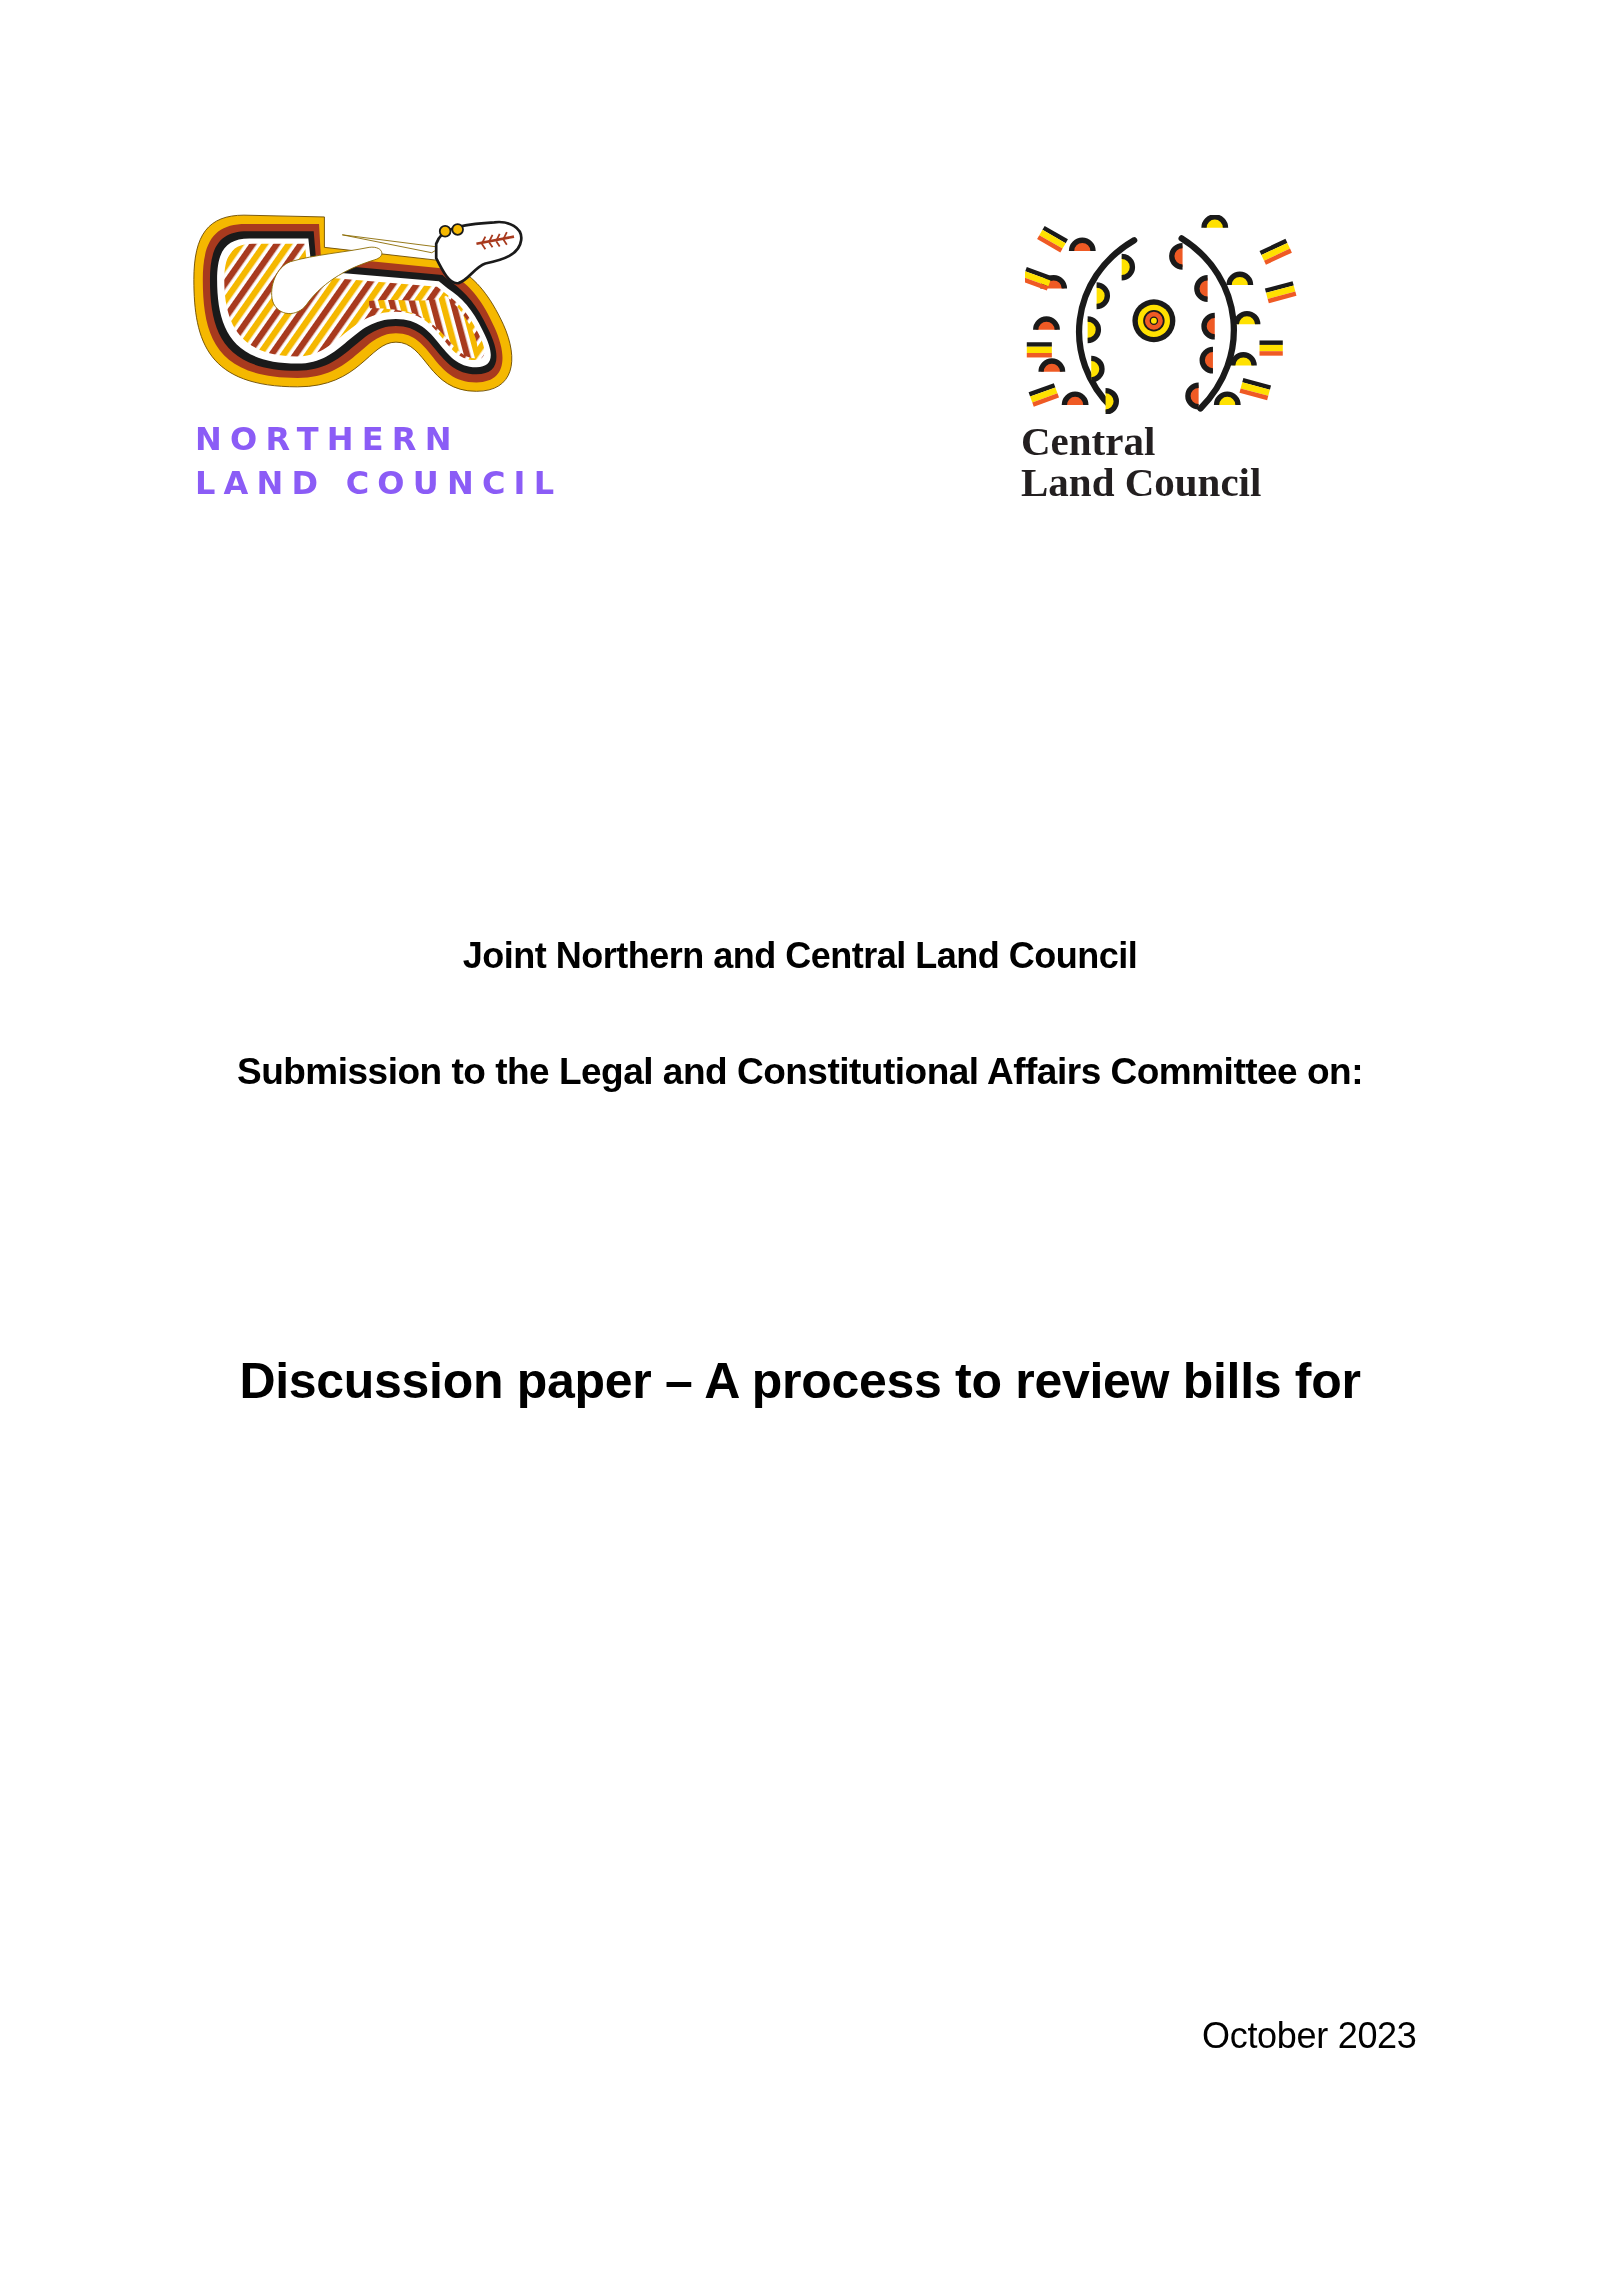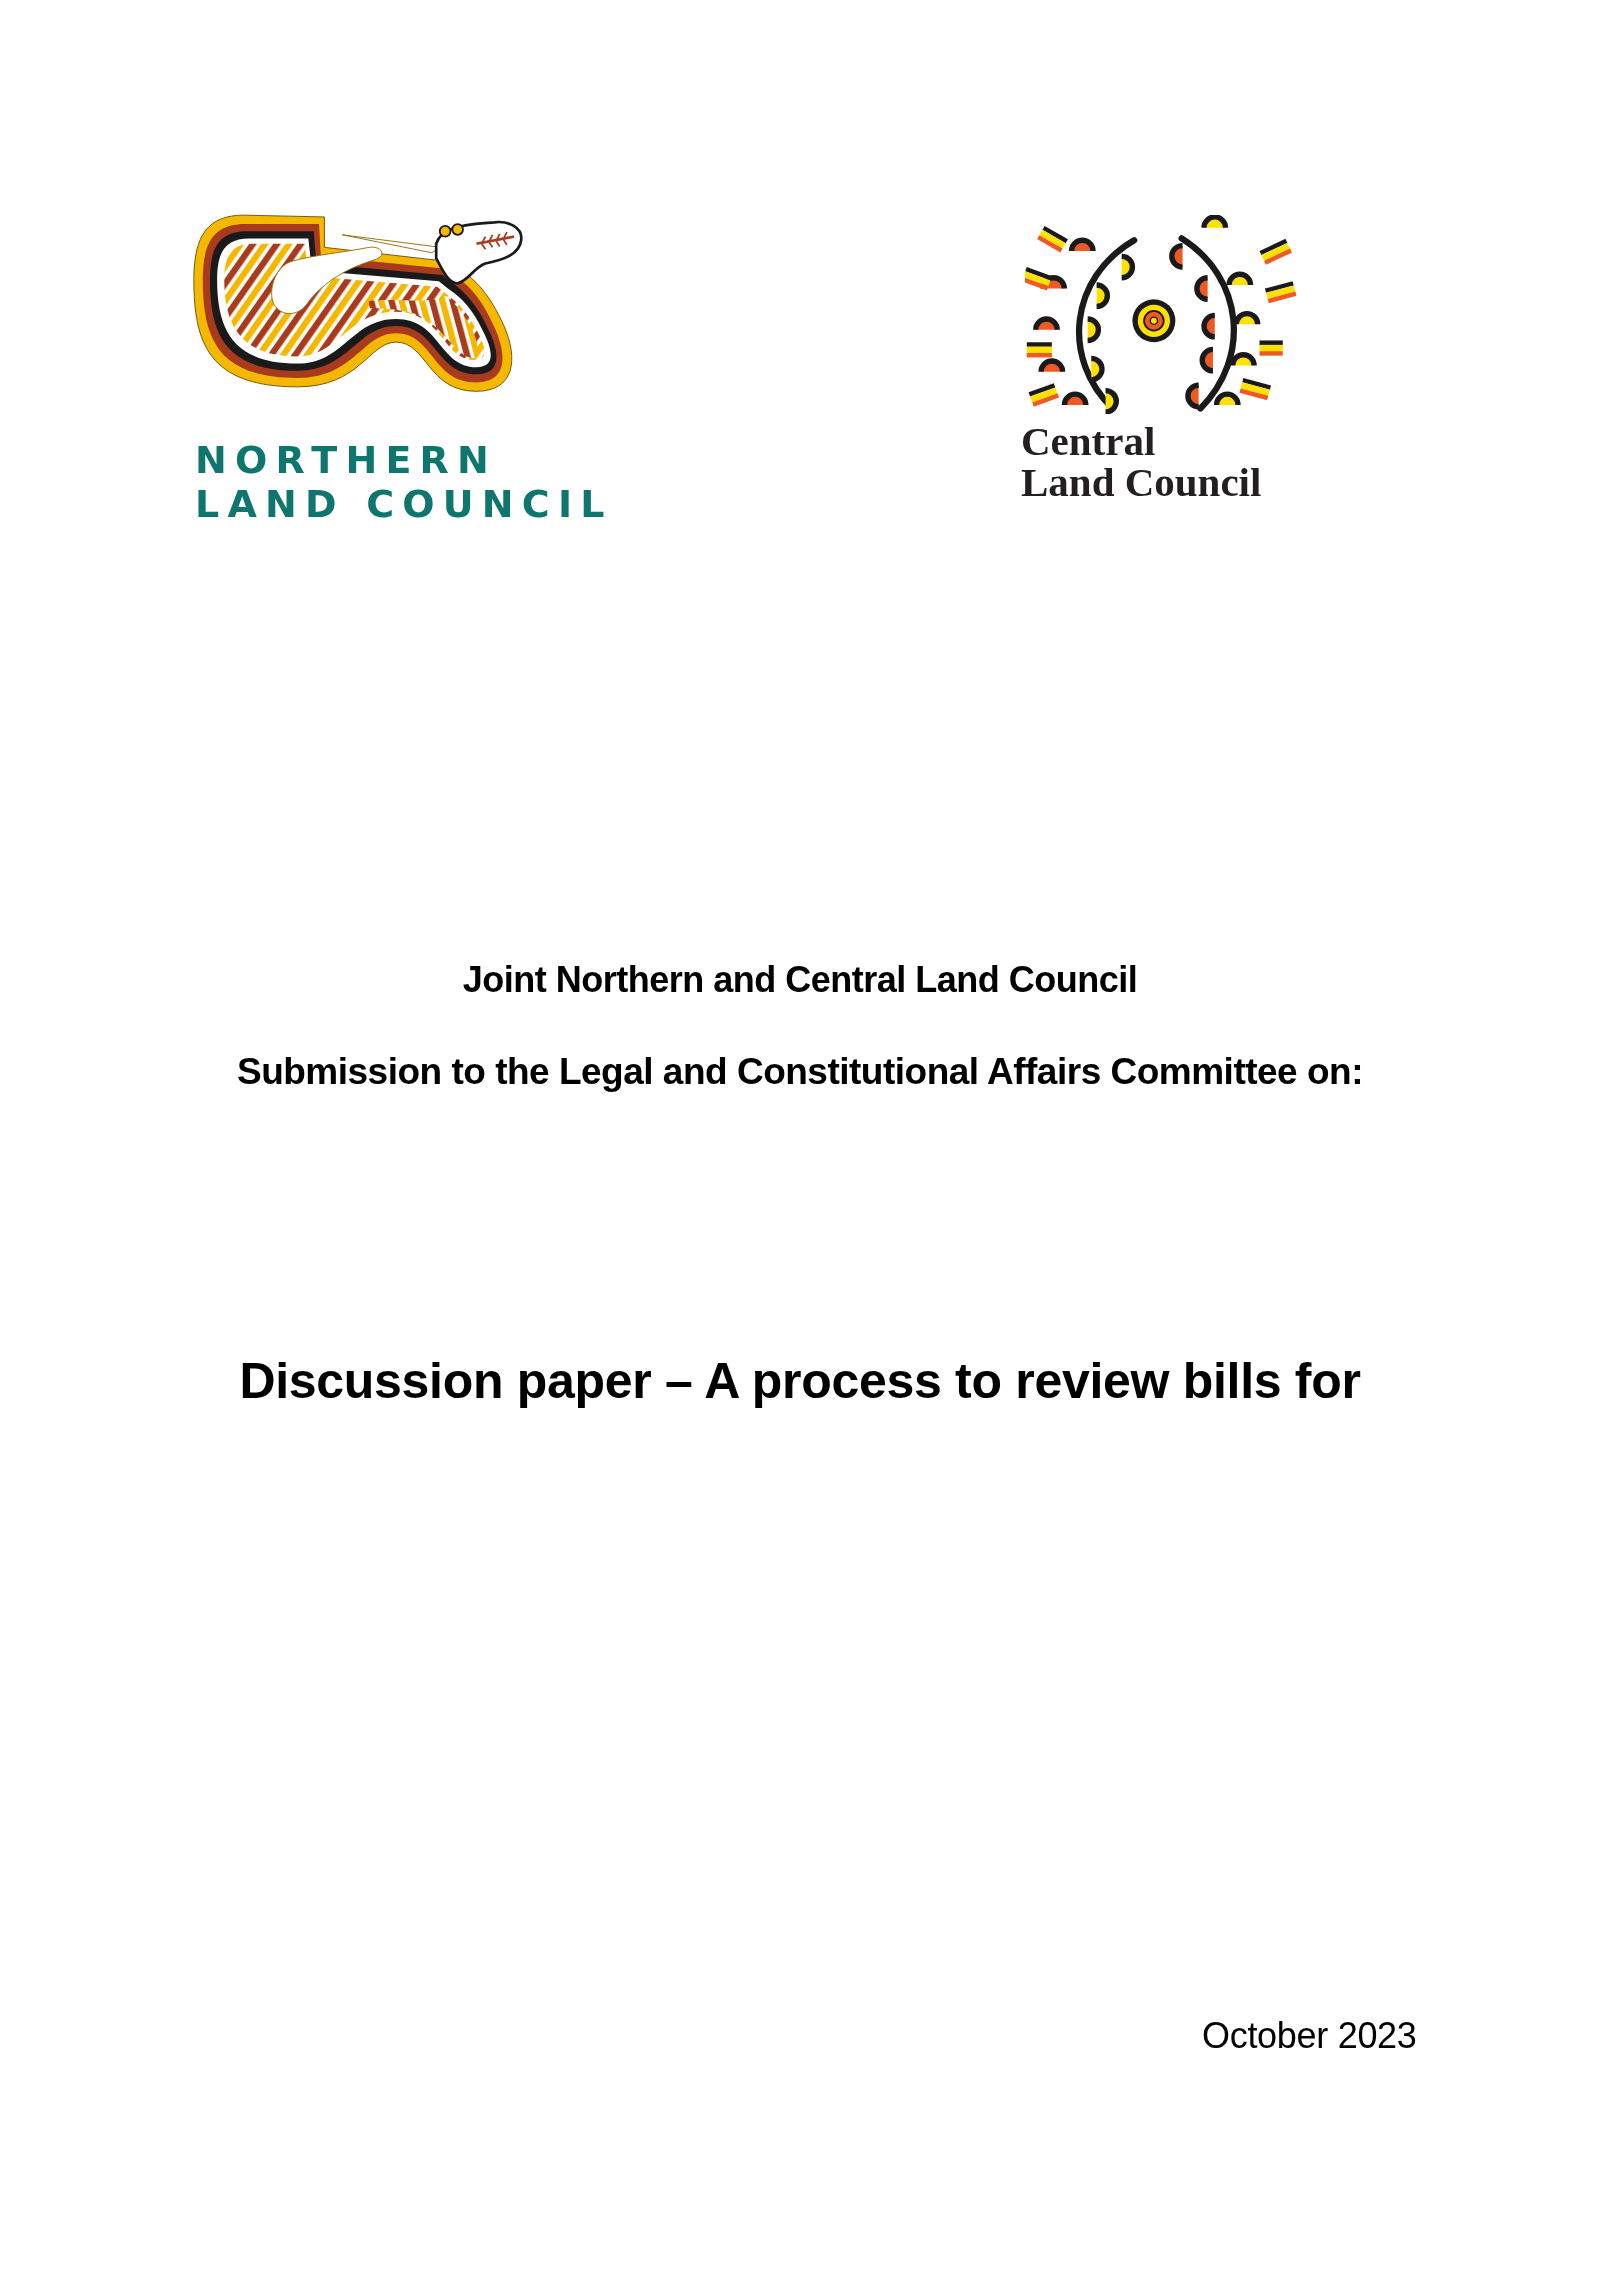--- a/index.html
+++ b/index.html
@@ -1,24 +1,24 @@
 <!DOCTYPE html>
 <html style="font-size:14.3px"><head>
 <meta charset="utf-8">
 <style>
   html, body { margin:0; padding:0; background:#ffffff; }
   body { width:1600px; height:2291px; position:relative; overflow:hidden; font-family:"Liberation Sans", sans-serif; color:#000; }
   .abs { position:absolute; }
   .nlc-art { left:190px; top:208px; width:335px; height:186px; }
-  .nlc-text { left:195px; top:438px; font-family:"DejaVu Sans", sans-serif; font-weight:bold; color:#0f766e; font-size:38px; line-height:44px; letter-spacing:8.2px; white-space:nowrap; }
+  .nlc-text { left:195px; top:417px; font-family:"DejaVu Sans", sans-serif; font-weight:bold; color:#8b5cf6; font-size:32px; line-height:44px; letter-spacing:8.2px; white-space:nowrap; }
   .nlc-text div { display:block; }
   .clc-art { left:1025px; top:215px; width:273px; height:199px; }
   .clc-text { left:1021px; top:421px; width:287px; text-align:left; font-family:"Liberation Serif", serif; font-weight:bold; color:#231f20; font-size:41px; line-height:41px; }
   .center-line { left:0; width:1600px; text-align:center; font-family:"Liberation Sans", sans-serif; font-weight:bold; color:#000; white-space:nowrap; }
-  .sub1 { top:959px; font-size:36px; letter-spacing:-0.5px; }
+  .sub1 { top:935px; font-size:36px; letter-spacing:-0.5px; }
   .sub2 { top:1051px; font-size:37px; letter-spacing:-0.5px; }
   .title { top:1342px; font-size:50px; line-height:79px; letter-spacing:-0.3px; }
   .title div { display:block; }
   .date { left:1202px; top:2015px; font-size:36px; font-family:"Liberation Sans", sans-serif; color:#000; white-space:nowrap; letter-spacing:-0.3px;text-align:right; }
 </style>
 </head>
 <body>
 
 <div class="abs nlc-art">
   <svg width="335" height="186" viewBox="0 0 374 208">

